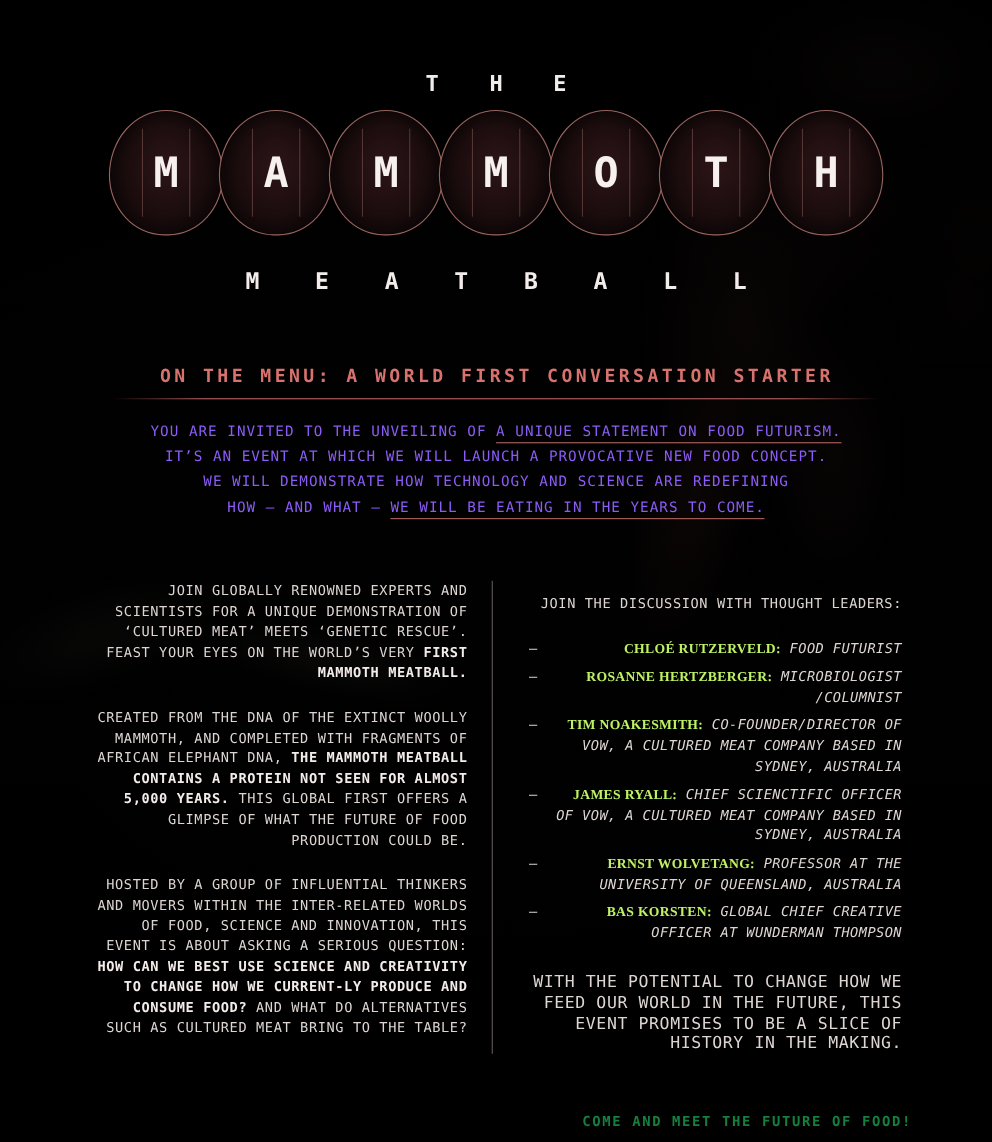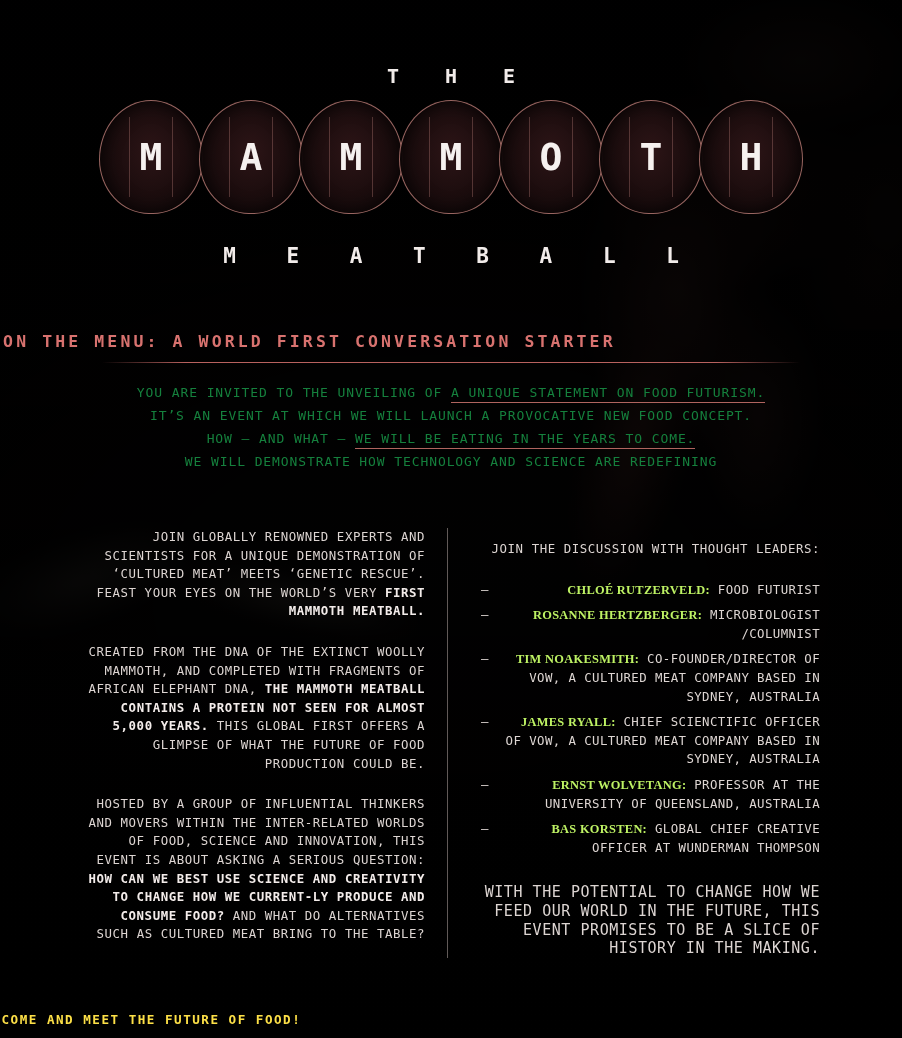--- a/index.html
+++ b/index.html
@@ -160,21 +160,21 @@
     font-weight: 700;
     text-indent: 19px;
   }
 
   
   .headline {
     position: absolute;
     left: 0;
     top: 332px;
     width: 758px;
-    text-align: left;
+    text-align: right;
     color: #d8726f;
     font-size: 16.5px;
     font-weight: 700;
     letter-spacing: 3.1px;
     text-indent: 3.1px;
   }
   .headline-rule {
     position: absolute;
     left: 102px;
     top: 362px;
@@ -186,21 +186,21 @@
   
   .invite {
     position: absolute;
     left: 0;
     top: 381px;
     width: 902px;
     text-align: center;
     font-size: 13px;
     line-height: 23px;
     letter-spacing: 0.9px;
-    color: #15803d;
+    color: #8b5cf6;
   }
   .invite .u {
     border-bottom: 1.5px solid #b0645f;
     padding-bottom: 2px;
   }
 
   
   .columns {
     position: absolute;
     left: 84px;
@@ -262,41 +262,42 @@
     top: 0;
     color: #ddd5d2;
   }
   .speakers li .nm {
     color: #bef264;
     font-weight: 700;
     letter-spacing: 0.3px;
     font-family: Liberation Serif, serif;
   }
   .speakers li .role {
+    font-style: italic;
     color: #ded6d3;
   }
   .rt-closing {
     font-size: 15px;
     line-height: 18.6px;
     letter-spacing: 0.55px;
     color: #ddd5d2;
   }
 
   
   .footer {
     position: absolute;
     left: 0;
     top: 1012px;
     width: 829px;
-    text-align: left;
+    text-align: right;
     font-size: 12.6px;
     font-weight: 700;
     letter-spacing: 1.5px;
     text-indent: 1.5px;
-    color: #fde047;
+    color: #15803d;
   }
 </style>
 </head>
 <body>
 
 <div class="page">
 
   <div class="bg">
     <div class="bg-meat"></div>
     <div class="bg-meat-2"></div>
@@ -335,22 +336,22 @@
 
     <div class="meatball-word">M E A T B A L L</div>
   </div>
 
   <div class="headline">ON THE MENU: A WORLD FIRST CONVERSATION STARTER</div>
   <div class="headline-rule"></div>
 
   <div class="invite">
     <div><span>YOU ARE INVITED TO THE UNVEILING OF </span><span class="u">A UNIQUE STATEMENT ON FOOD FUTURISM.</span></div>
     <div>IT’S AN EVENT AT WHICH WE WILL LAUNCH A PROVOCATIVE NEW FOOD CONCEPT.</div>
+    <div>WE WILL DEMONSTRATE HOW TECHNOLOGY AND SCIENCE ARE REDEFINING</div>
     <div><span>HOW – AND WHAT – </span><span class="u">WE WILL BE EATING IN THE YEARS TO COME.</span></div>
-    <div>WE WILL DEMONSTRATE HOW TECHNOLOGY AND SCIENCE ARE REDEFINING</div>
   </div>
 
   <div class="columns">
 
     <div class="col-left">
       <p><span>JOIN GLOBALLY RENOWNED EXPERTS AND SCIENTISTS FOR A UNIQUE DEMONSTRATION OF ‘CULTURED MEAT’ MEETS ‘GENETIC RESCUE’. FEAST YOUR EYES ON THE WORLD’S VERY </span><b>FIRST MAMMOTH MEATBALL.</b></p>
       <p><span>CREATED FROM THE DNA OF THE EXTINCT WOOLLY MAMMOTH, AND COMPLETED WITH FRAGMENTS OF AFRICAN ELEPHANT DNA, </span><b>THE MAMMOTH MEATBALL CONTAINS A PROTEIN NOT SEEN FOR ALMOST 5,000 YEARS.</b><span> THIS GLOBAL FIRST OFFERS A GLIMPSE OF WHAT THE FUTURE OF FOOD PRODUCTION COULD BE.</span></p>
       <p><span>HOSTED BY A GROUP OF INFLUENTIAL THINKERS AND MOVERS WITHIN THE INTER-RELATED WORLDS OF FOOD, SCIENCE AND INNOVATION, THIS EVENT IS ABOUT ASKING A SERIOUS QUESTION: </span><b>HOW CAN WE BEST USE SCIENCE AND CREATIVITY TO CHANGE HOW WE CURRENT-LY PRODUCE AND CONSUME FOOD?</b><span> AND WHAT DO ALTERNATIVES SUCH AS CULTURED MEAT BRING TO THE TABLE?</span></p>
     </div>
 

